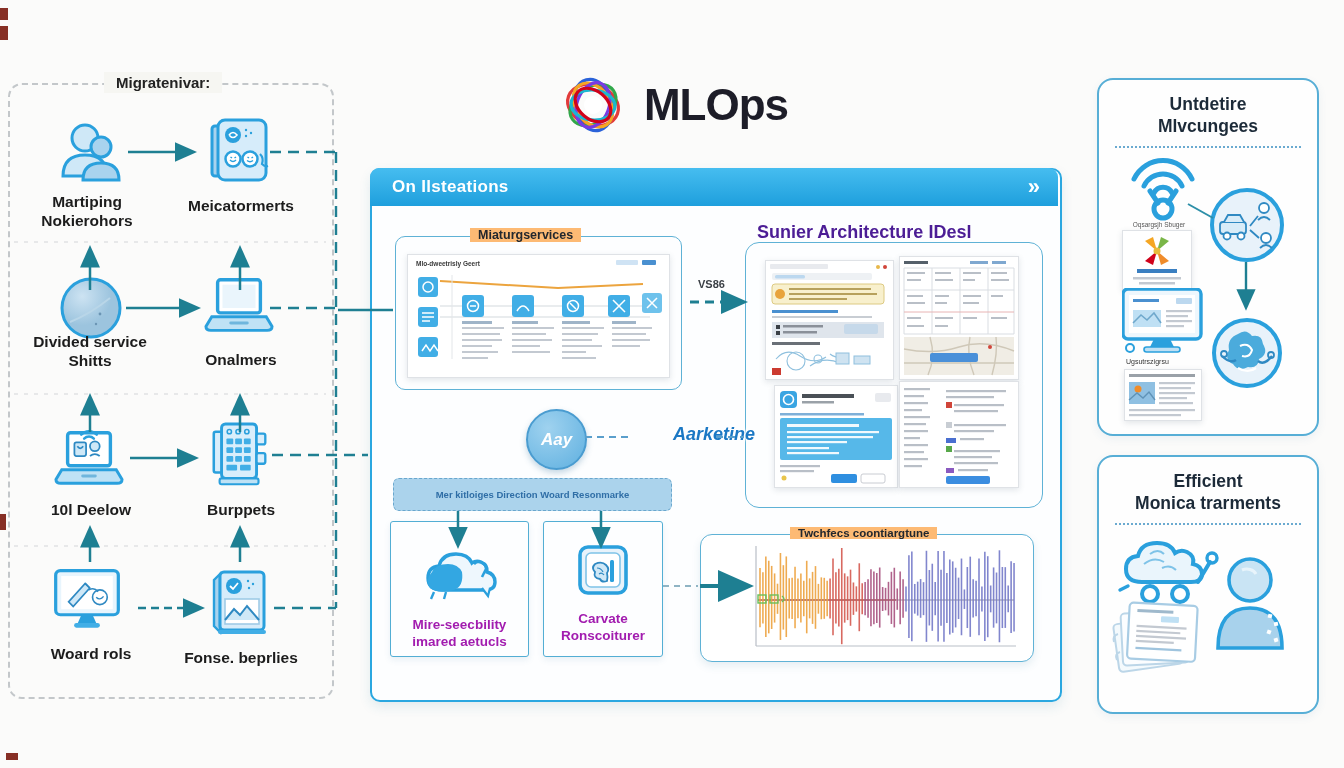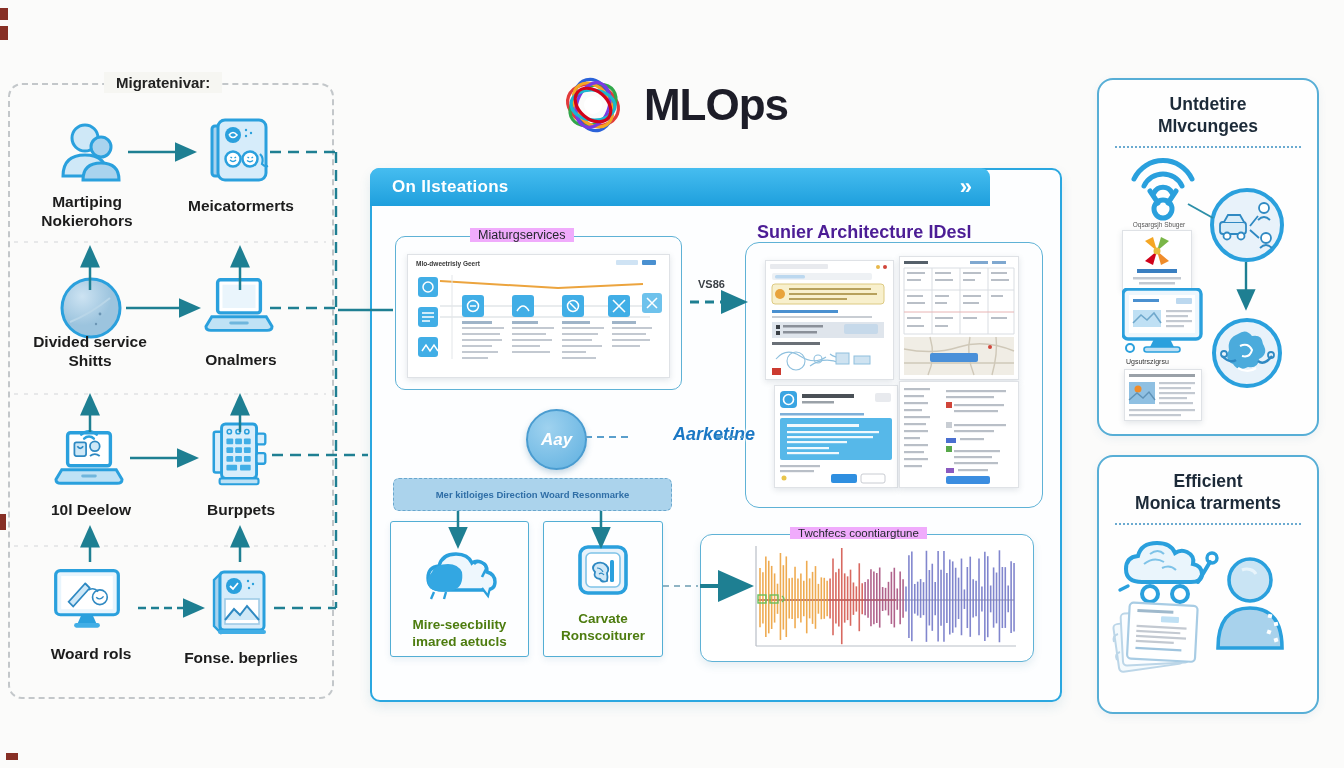--- a/index.html
+++ b/index.html
@@ -10,41 +10,41 @@
   .title-row{left:0;top:70px;width:100%;height:70px;display:flex;align-items:center;justify-content:center;gap:14px;}
   .title-word{font-size:44px;font-weight:bold;color:#1d1d28;letter-spacing:-1px;}
   
   .left-panel{left:8px;top:83px;width:322px;height:612px;border:2px dashed #c3c7ca;border-radius:14px;}
   .lp-header{left:104px;top:72px;padding:2px 12px;background:#f6f6f2;font-size:15px;font-weight:bold;color:#222;}
   .node-icon{width:70px;height:72px;}
   .node-label{font-size:15.5px;font-weight:600;color:#1c1c1c;text-align:center;line-height:19px;white-space:pre-line;}
   
   .center-panel{left:370px;top:168px;width:688px;height:530px;background:#fdfeff;border:2px solid #2aa7e0;
                 border-radius:10px;box-shadow:0 5px 12px rgba(40,120,160,.12);}
-  .center-header{left:370px;top:168px;width:620px;height:38px;background:linear-gradient(#46bdf0,#1e9fdd);
+  .center-header{left:370px;top:168px;width:688px;height:38px;background:linear-gradient(#46bdf0,#1e9fdd);
                  border-radius:9px 9px 0 0;display:flex;align-items:center;}
   .ch-title{margin-left:22px;color:#fff;font-size:17px;font-weight:bold;letter-spacing:.3px;}
   .ch-chev{margin-left:auto;margin-right:18px;color:#fff;font-size:22px;font-weight:bold;}
   .pipeline-box{left:395px;top:236px;width:285px;height:152px;background:#fdfeff;border:1.6px solid #5fb2d6;border-radius:10px;}
-  .box-chip{background:#f0abfc;padding:0 8px;font-weight:normal;color:#23272d;}
+  .box-chip{background:#fdba74;padding:0 8px;font-weight:bold;color:#23272d;}
   .mini{background:#fff;border:1px solid #dfe2e6;box-shadow:0 2px 6px rgba(60,80,100,.14);}
   .vs-label{font-size:11px;font-weight:bold;color:#3a3f45;}
   .arch-title{font-size:18px;font-weight:bold;color:#4c1d95;}
   .arch-box{left:745px;top:242px;width:296px;height:264px;border:1.6px solid #5fb2d6;border-radius:14px;background:#fdfeff;}
   .hub-circle{left:526px;top:409px;width:57px;height:57px;border-radius:50%;
               background:radial-gradient(circle at 35% 30%,#9fd2ef,#5fb0e0);border:2px solid #4a9cd0;
               box-shadow:0 3px 6px rgba(60,120,160,.3);display:flex;align-items:center;justify-content:center;
               color:#fff;font-size:17px;font-weight:bold;font-style:italic;}
   .hub-link{font-size:18px;font-weight:bold;font-style:italic;color:#1b78c4;
             text-shadow:0 0 3px #fff,0 0 3px #fff,0 0 4px #fff;}
   .banner{left:393px;top:478px;width:277px;height:31px;background:#abd3ec;border:1.5px dashed #6aa7cd;border-radius:6px;
           display:flex;align-items:center;justify-content:center;font-size:9.5px;font-weight:bold;color:#2f6ea6;}
   .feature-box{background:#fdfeff;border:1.6px solid #53aed4;border-radius:3px;display:flex;flex-direction:column;
                align-items:center;box-shadow:0 3px 6px rgba(60,120,160,.10);}
-  .feature-label{font-size:13.5px;font-weight:bold;color:#4d7c0f;text-align:center;line-height:17px;white-space:pre-line;}
+  .feature-label{font-size:13.5px;font-weight:bold;color:#a21caf;text-align:center;line-height:17px;white-space:pre-line;}
   .wave-box{left:700px;top:534px;width:332px;height:126px;background:#fff;border:1.6px solid #5fb2d6;border-radius:12px;
             box-shadow:0 4px 8px rgba(60,120,160,.12);}
   .wave-chip{font-size:11.5px;}
   
   .right-panel{width:218px;border:2px solid #57aed6;border-radius:16px;background:#fefefe;
                box-shadow:0 3px 8px rgba(60,120,160,.08);}
   .rp-title{font-size:17.5px;font-weight:bold;color:#1c2a38;text-align:center;line-height:22px;white-space:pre-line;margin-top:13px;}
   .rp-divider{border-top:2px dotted #6aaad0;margin:9px 16px 0 16px;}
   .tiny-caption{font-size:6.5px;color:#555;}
   .artifact{background:#7d1d12;opacity:.92;}

